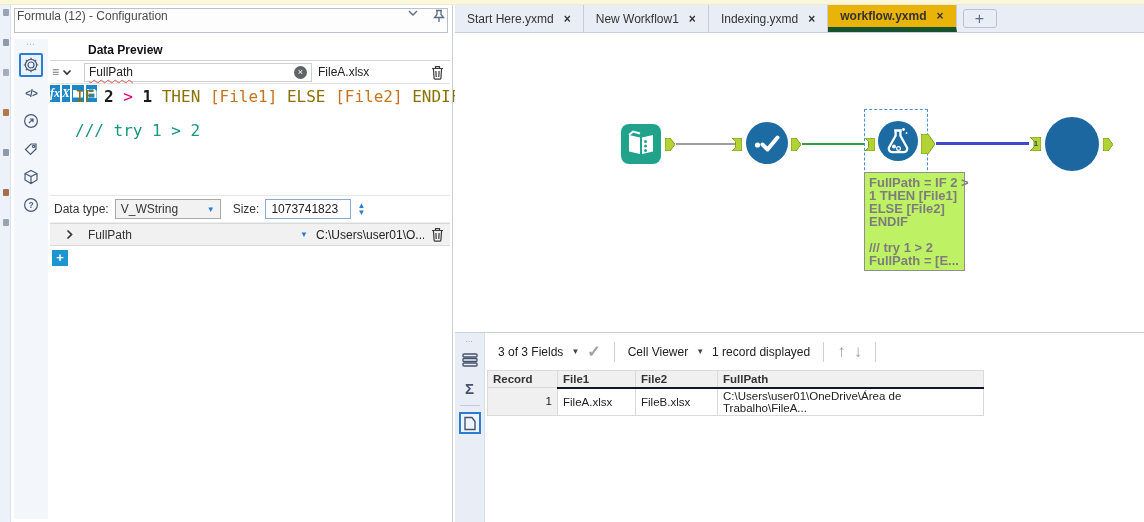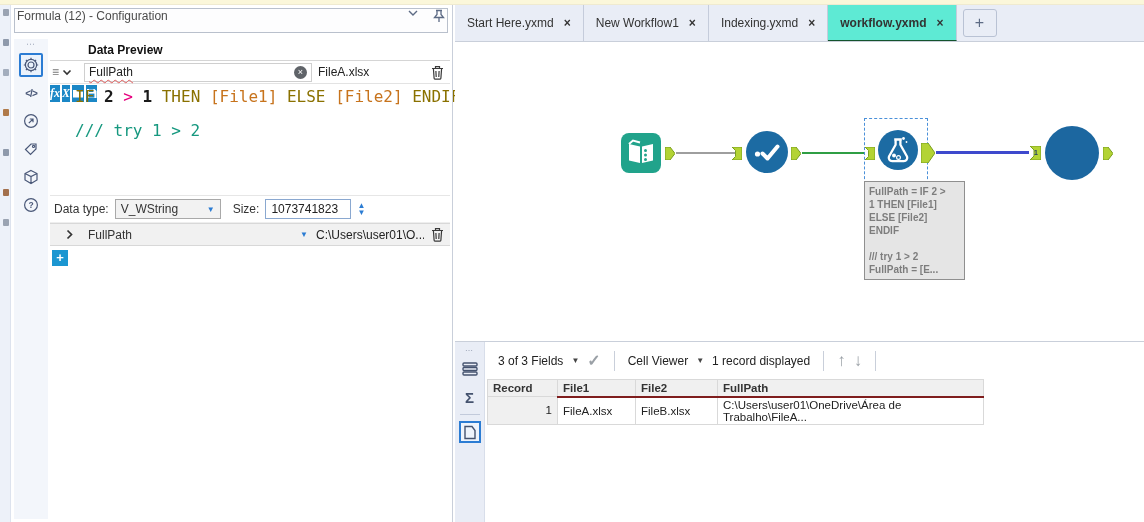--- a/index.html
+++ b/index.html
@@ -59,32 +59,32 @@
   .spinner { display:flex; flex-direction:column; line-height:7px; font-size:8px; color:#2b7cd3; }
 
   .collapsed-row { height:23px; background:#f1f1f1; border-top:1px solid #d8d8d8; border-bottom:1px solid #d8d8d8; }
   .collapsed-row .cname { display:flex; align-items:center; height:19px; padding:0 4px; }
   .path-cell { padding-left:4px; color:#222; white-space:nowrap; overflow:hidden; }
   .add-row { height:24px; display:flex; align-items:center; }
   .add-btn { width:16px; height:16px; margin-left:2px; background:#1b96d1; color:#fff; font-weight:bold; font-size:13px; line-height:15px; text-align:center; }
 
   
   .right-region { position:absolute; left:455px; top:5px; width:689px; height:517px; display:flex; flex-direction:column; }
-  .tab-bar { height:37px; background:#e9edf6; border-bottom:1px solid #c9cfda; display:flex; align-items:stretch; }
+  .tab-bar { height:28px; background:#e9edf6; border-bottom:1px solid #c9cfda; display:flex; align-items:stretch; }
   .tab { display:flex; align-items:center; gap:10px; padding:0 12px; border-right:1px solid #c5ccdb; color:#333; }
   .tab .x { color:#333; font-size:12px; font-weight:bold; }
-  .tab.active { background:#5eead4; font-weight:bold; border-bottom:1px solid #14532d; }
+  .tab.active { background:#eab308; font-weight:bold; border-bottom:5px solid #14532d; }
   .new-tab { width:34px; margin:4px 0 4px 6px; border:1px solid #b9c2d4; border-radius:3px; display:flex; align-items:center; justify-content:center; color:#5d6b85; font-size:16px; }
 
   .canvas { position:relative; height:299px; background:#fff; overflow:hidden; }
   .node { position:absolute; }
   .wire { position:absolute; }
   .anchor-in, .anchor-out { position:absolute; }
   .dashed-sel { position:absolute; border:1px dashed #4a90d9; }
-  .annotation { position:absolute; border:1px solid #8f8f8f; background:#e5e5e5; padding:3px 4px; font-size:10px; font-weight:bold; color:#7d7d7d; line-height:13px; }
+  .annotation { position:absolute; border:1px solid #8f8f8f; background:#bef264; padding:3px 4px; font-size:13px; font-weight:bold; color:#7d7d7d; line-height:13px; }
   .ann-line { min-height:13px; white-space:nowrap; }
   .port-num { position:absolute; font-size:7px; font-weight:bold; color:#23406a; }
 
   
   .results { flex:1; border-top:1px solid #c9cfda; display:flex; flex-direction:column; }
   .res-titlebar { height:27px; background:#f7f8fa; border-bottom:1px solid #dfe3ea; display:flex; align-items:center; padding-left:9px; color:#4b4b4b; }
   .res-body { flex:1; display:flex; }
   .res-strip { width:30px; background:#e9edf6; border-right:1px solid #d8deea; display:flex; flex-direction:column; align-items:center; padding-top:4px; }
   .res-strip .dots { color:#98a2b5; font-size:8px; letter-spacing:1px; }
   .res-strip-btn { width:22px; height:22px; margin:3px 0; display:flex; align-items:center; justify-content:center; color:#45536f; }
@@ -92,21 +92,21 @@
   .res-strip-btn.selected { border:2px solid #2b7cd3; background:#eef4fc; }
   .res-strip .hr { width:20px; height:1px; background:#c2cadb; margin:3px 0; }
   .res-content { flex:1; background:#fff; }
   .res-toolbar { height:37px; display:flex; align-items:center; gap:8px; padding-left:13px; color:#222; }
   .res-toolbar .caret { color:#444; font-size:8px; }
   .tb-check { color:#9aa0a6; font-size:16px; font-weight:bold; }
   .tb-sep { width:1px; height:20px; background:#c9cfda; margin:0 5px; }
   .tb-arrow { color:#9aa0a6; font-size:17px; }
   .res-table { margin-left:2px; border-collapse:collapse; font-size:11.5px; }
   .res-table th { background:#f0f0f0; font-weight:bold; text-align:left; padding:1px 5px; border:1px solid #d9d9d9; height:17px; }
-  .res-table th.greenline { border-bottom:2px solid #7f1d1d; }
+  .res-table th.greenline { border-bottom:2px solid #0f172a; }
   .res-table td { border:1px solid #d9d9d9; padding:1px 5px; height:17px; color:#222; background:#fff; }
   .res-table td.recnum { background:#f0f0f0; text-align:right; }
 </style>
 </head>
 <body>
 
 <div id="app">
 
   <div class="top-strip"></div>
 

